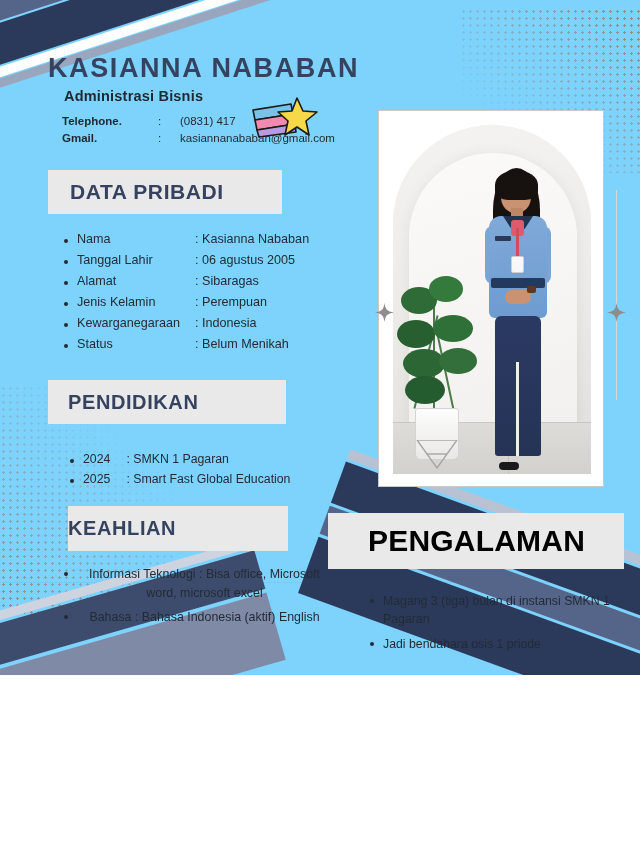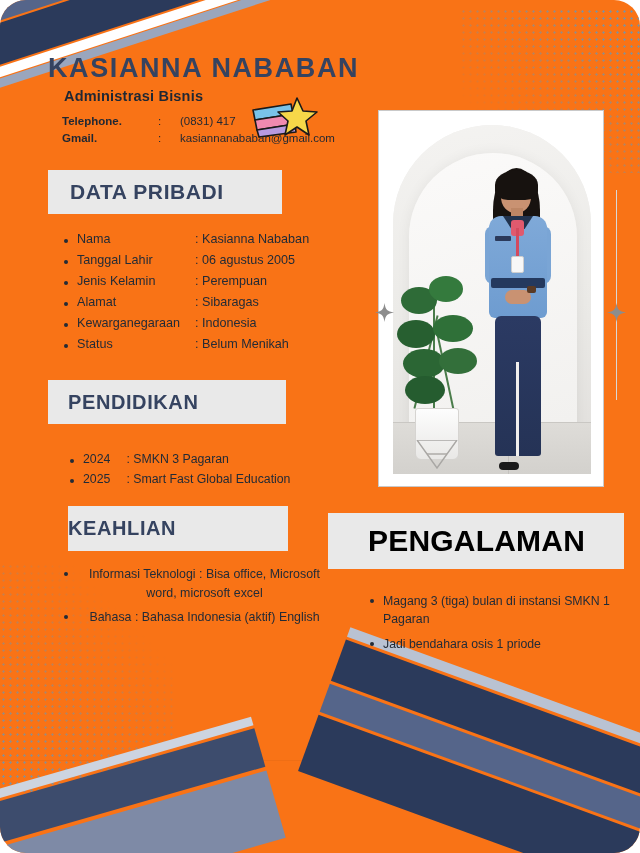--- a/index.html
+++ b/index.html
@@ -8,24 +8,23 @@
     width: 640px;
     height: 853px;
     font-family: "Liberation Sans", sans-serif;
     background: #ffffff;
     overflow: hidden;
   }
 
   #cv-page {
     position: relative;
     width: 640px;
-    height: 853px;
-    background: #f97316;
+    height: 675px;
+    background: #7dd3fc;
     overflow: hidden;
-    border-radius: 26px;
   }
 
   
   .corner-tl {
     position: absolute;
     top: -90px; left: -120px;
     width: 420px; height: 190px;
     transform: rotate(-18deg);
     z-index: 2;
   }
@@ -392,28 +391,28 @@
         </div>
       </li>
     <li>
         <div class="row">
       <span class="k">Tanggal Lahir</span>
       <span class="v">: 06 agustus 2005</span>
         </div>
       </li>
     <li>
         <div class="row">
+      <span class="k">Alamat</span>
+      <span class="v">: Sibaragas</span>
+        </div>
+      </li>
+    <li>
+        <div class="row">
       <span class="k">Jenis Kelamin</span>
       <span class="v">: Perempuan</span>
-        </div>
-      </li>
-    <li>
-        <div class="row">
-      <span class="k">Alamat</span>
-      <span class="v">: Sibaragas</span>
         </div>
       </li>
     <li>
         <div class="row">
       <span class="k">Kewarganegaraan</span>
       <span class="v">: Indonesia</span>
         </div>
       </li>
     <li>
         <div class="row">
@@ -422,21 +421,21 @@
         </div>
       </li>
   </ul>
 
   <div class="sec-head" id="sec-pendidikan">
     <span>PENDIDIKAN</span>
   </div>
   <ul class="list" id="list-pendidikan">
     <li>
       <span class="yr">2024</span>
-      <span>:  SMKN 3 Pagaran</span>
+      <span>:  SMKN 1 Pagaran</span>
     </li>
     <li>
       <span class="yr">2025</span>
       <span>: Smart Fast Global Education</span>
     </li>
   </ul>
 
   <div class="sec-head" id="sec-keahlian">
     <span>KEAHLIAN</span>
   </div>

